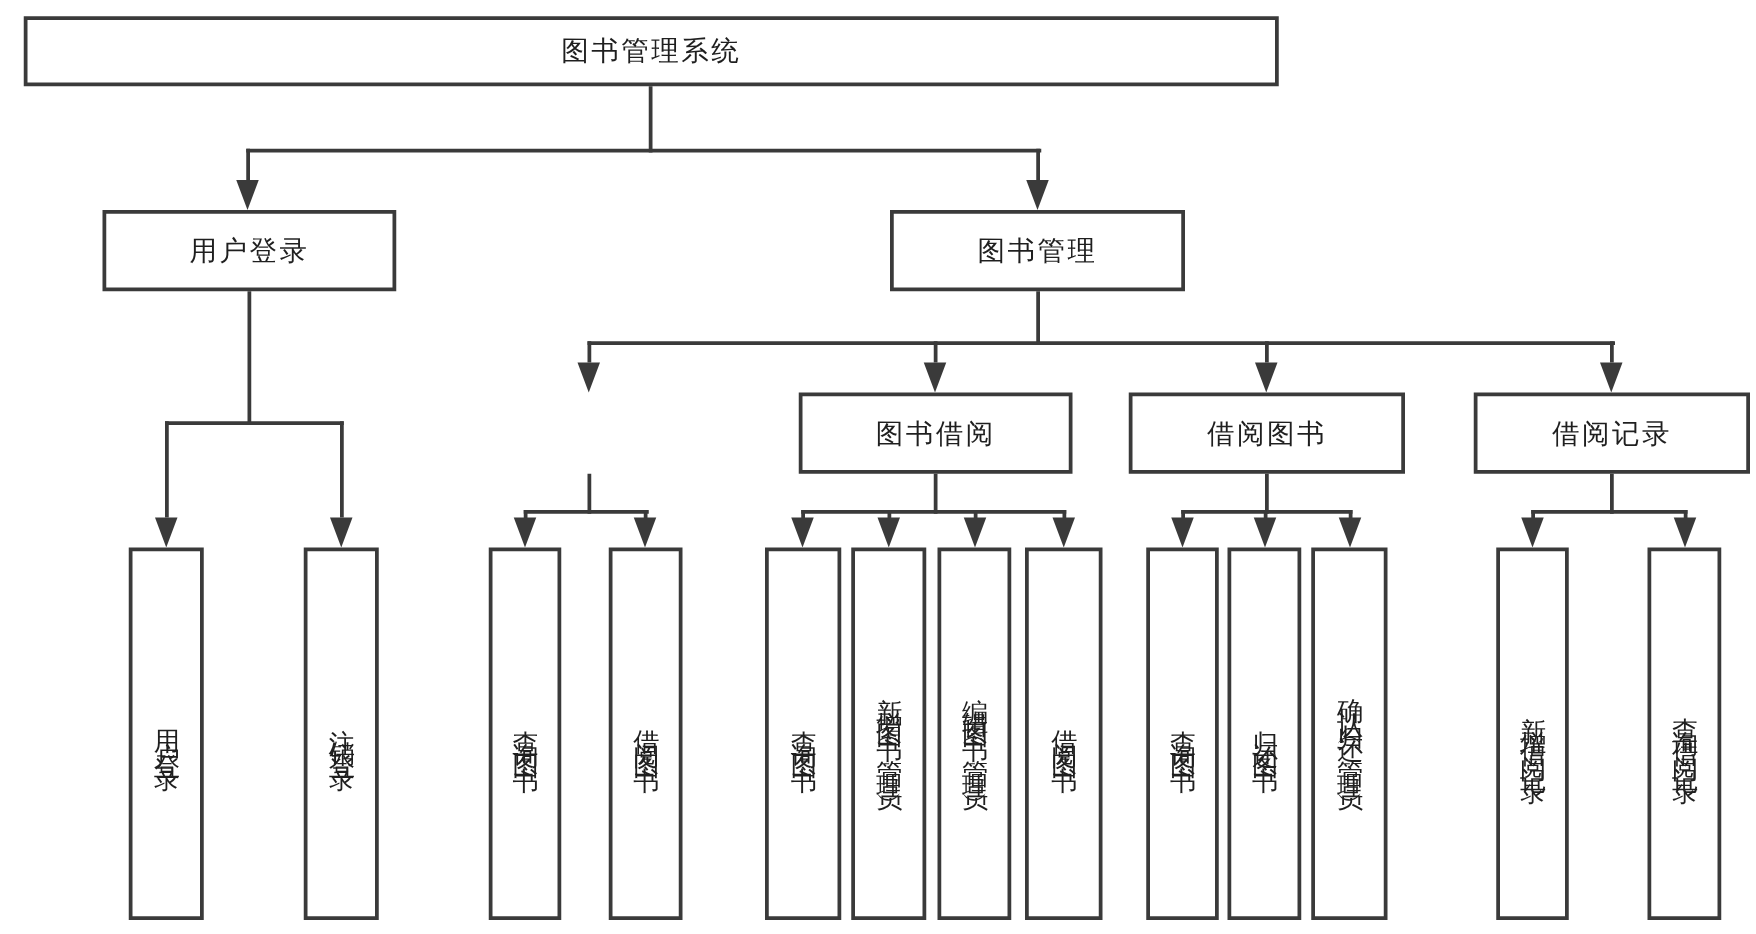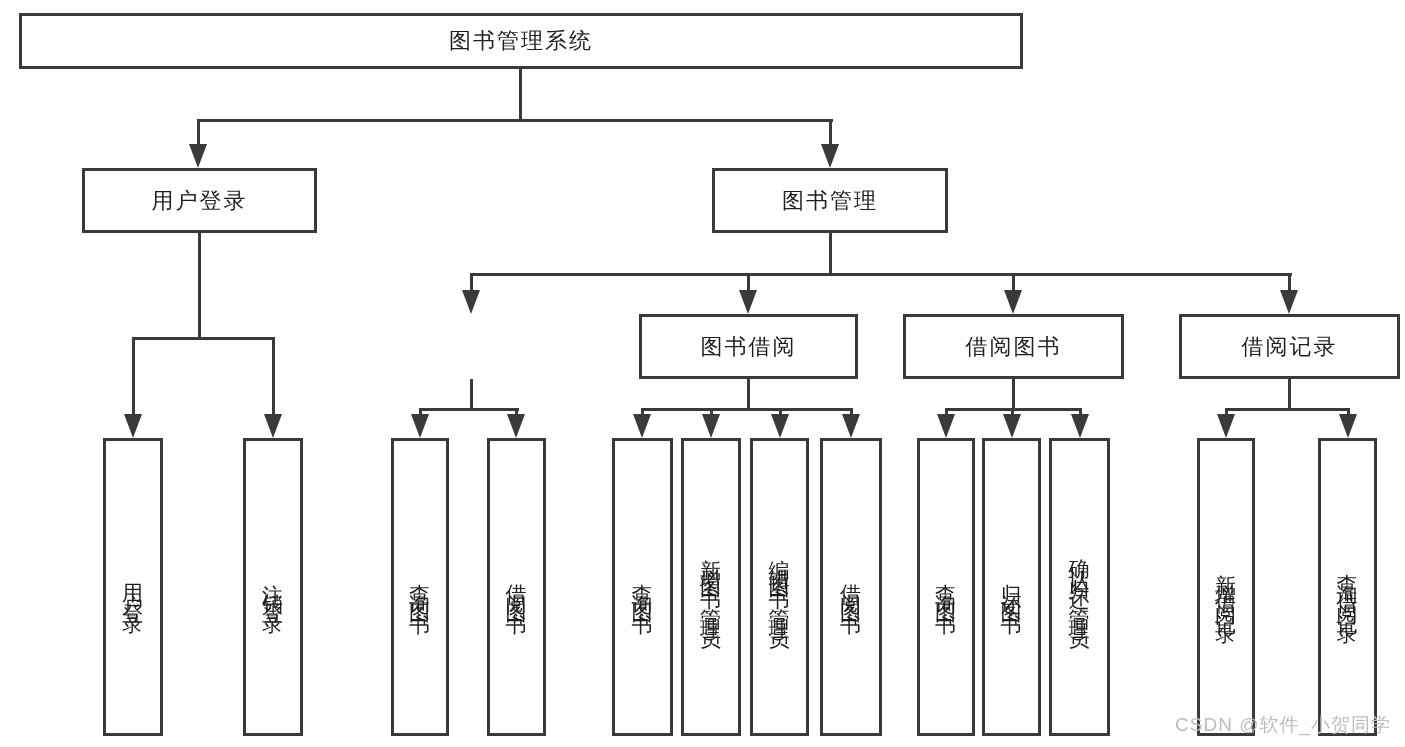--- a/index.html
+++ b/index.html
@@ -136,15 +136,14 @@
   <div class="node vnode" style="left:750px;width:59px;">编辑图书（管理员）</div>
   <div class="node vnode" style="left:820px;width:62px;">借阅图书</div>
 
   <div class="node vnode" style="left:917px;width:58px;">查询图书</div>
   <div class="node vnode" style="left:982px;width:59px;">归还图书</div>
   <div class="node vnode" style="left:1049px;width:61px;">确认归还（管理员）</div>
 
   <div class="node vnode" style="left:1197px;width:58px;">新增借阅记录</div>
   <div class="node vnode" style="left:1318px;width:59px;">查询借阅记录</div>
 
-  <div class="watermark">CSDN @软件_小贺同学</div>
 
 </div>
 
 </body></html>

